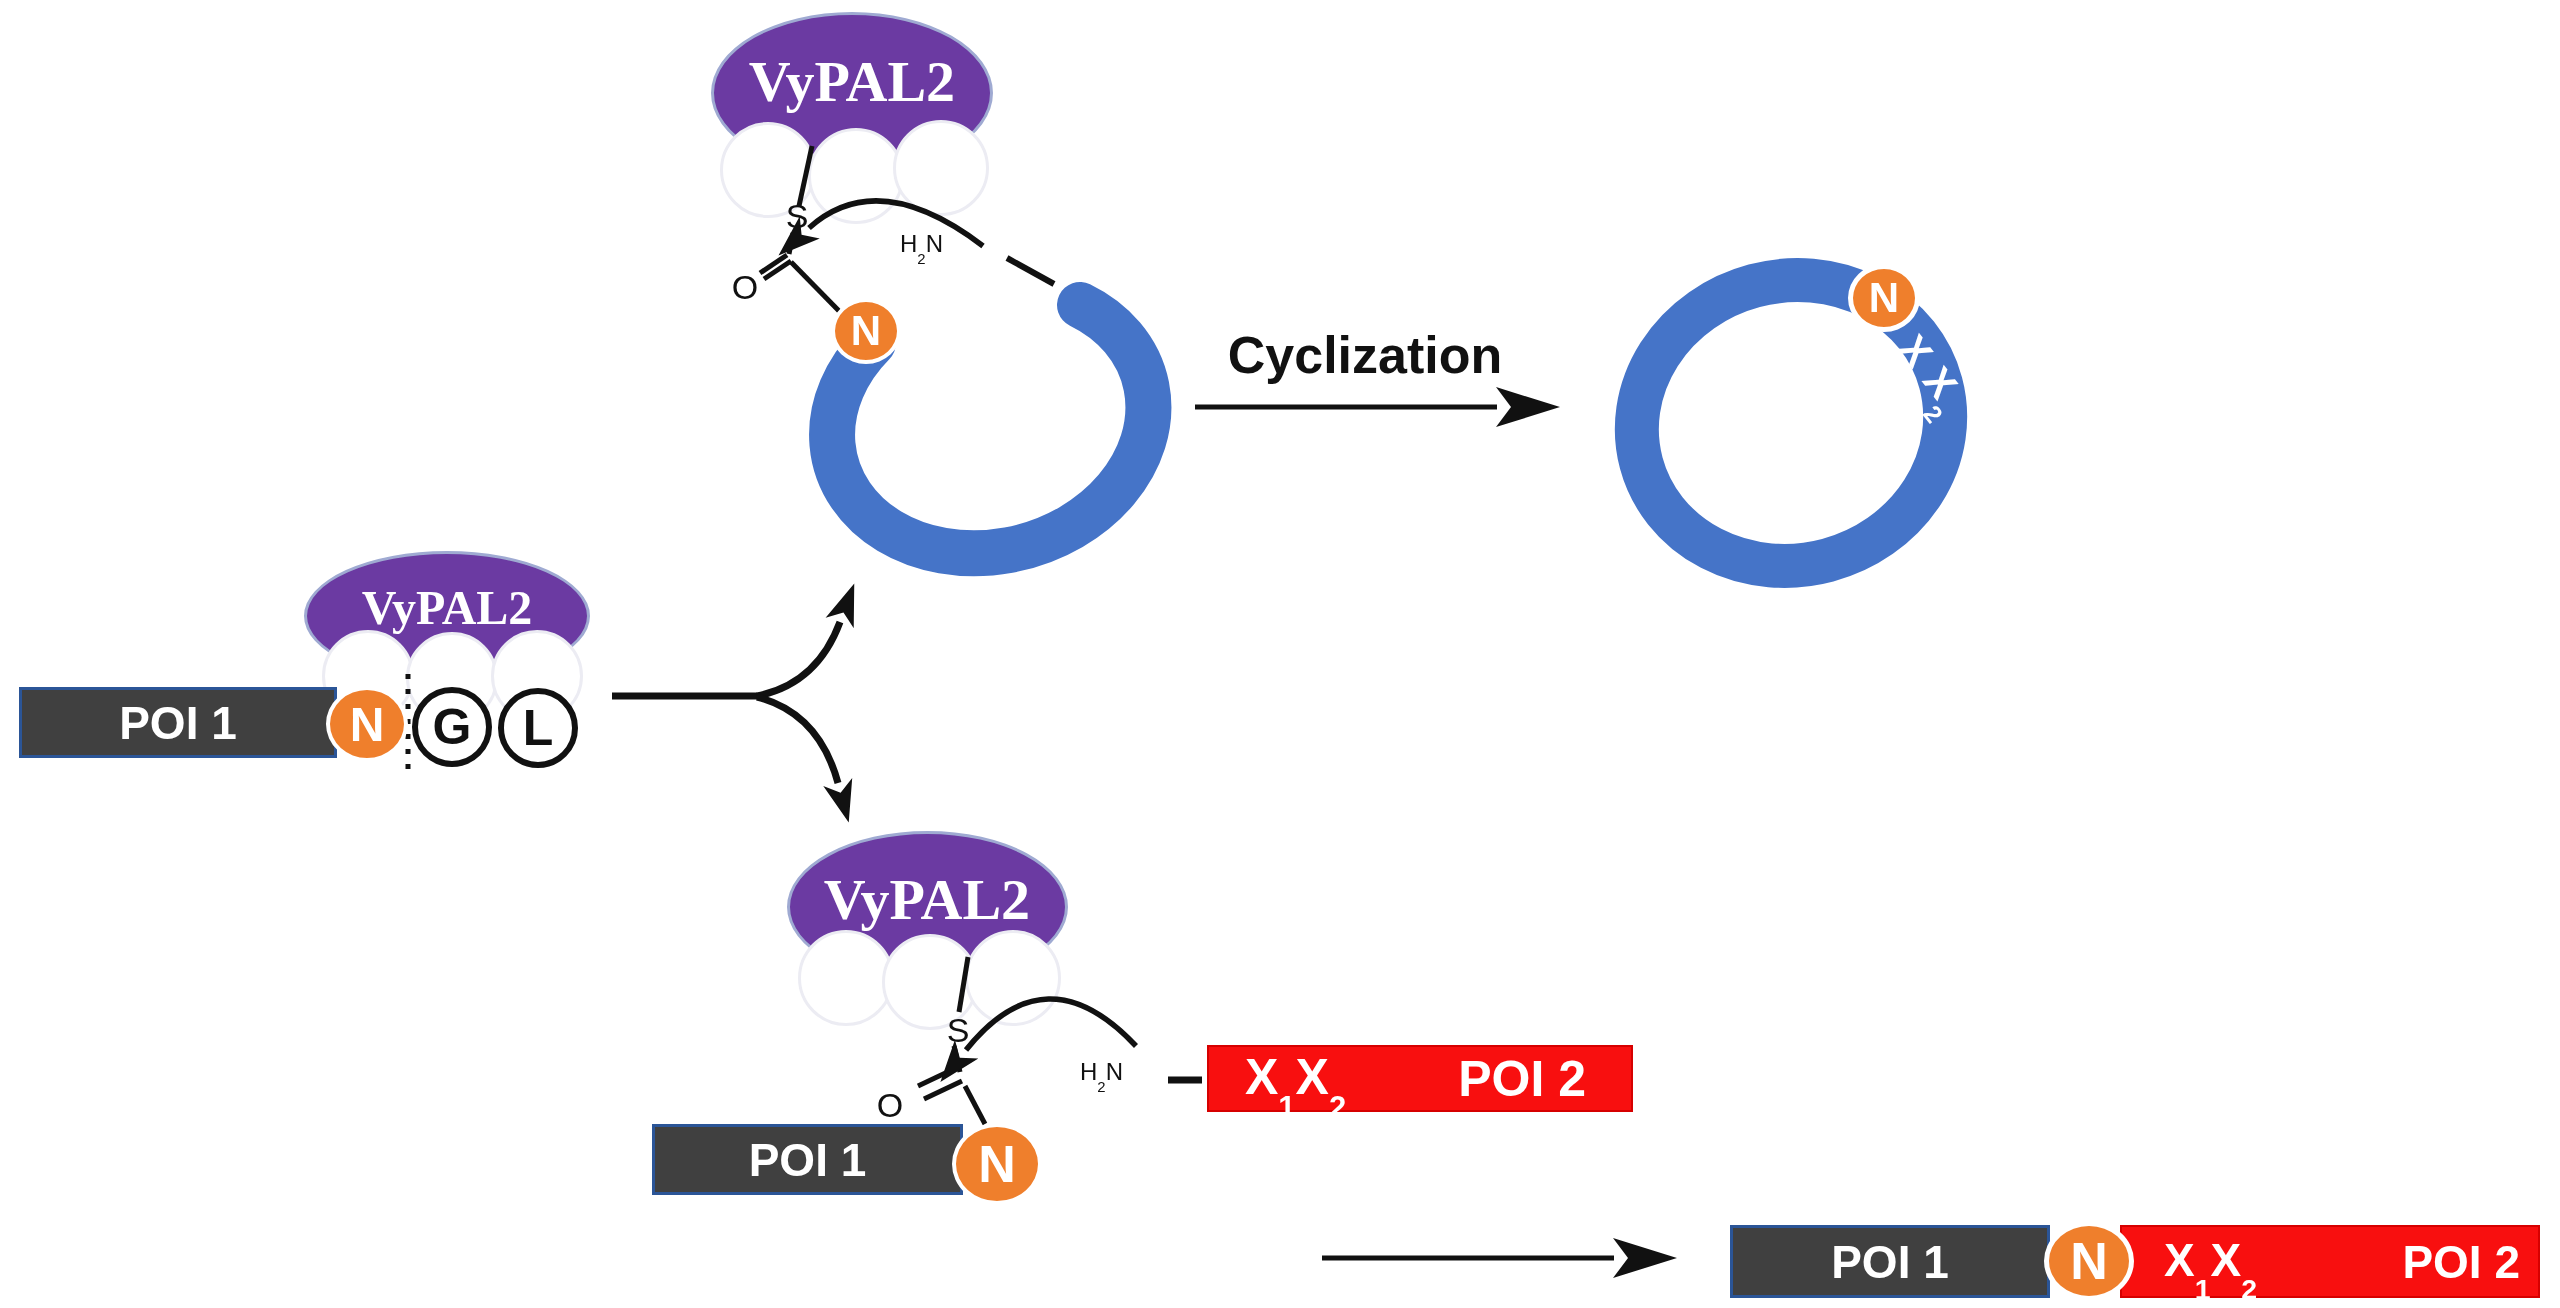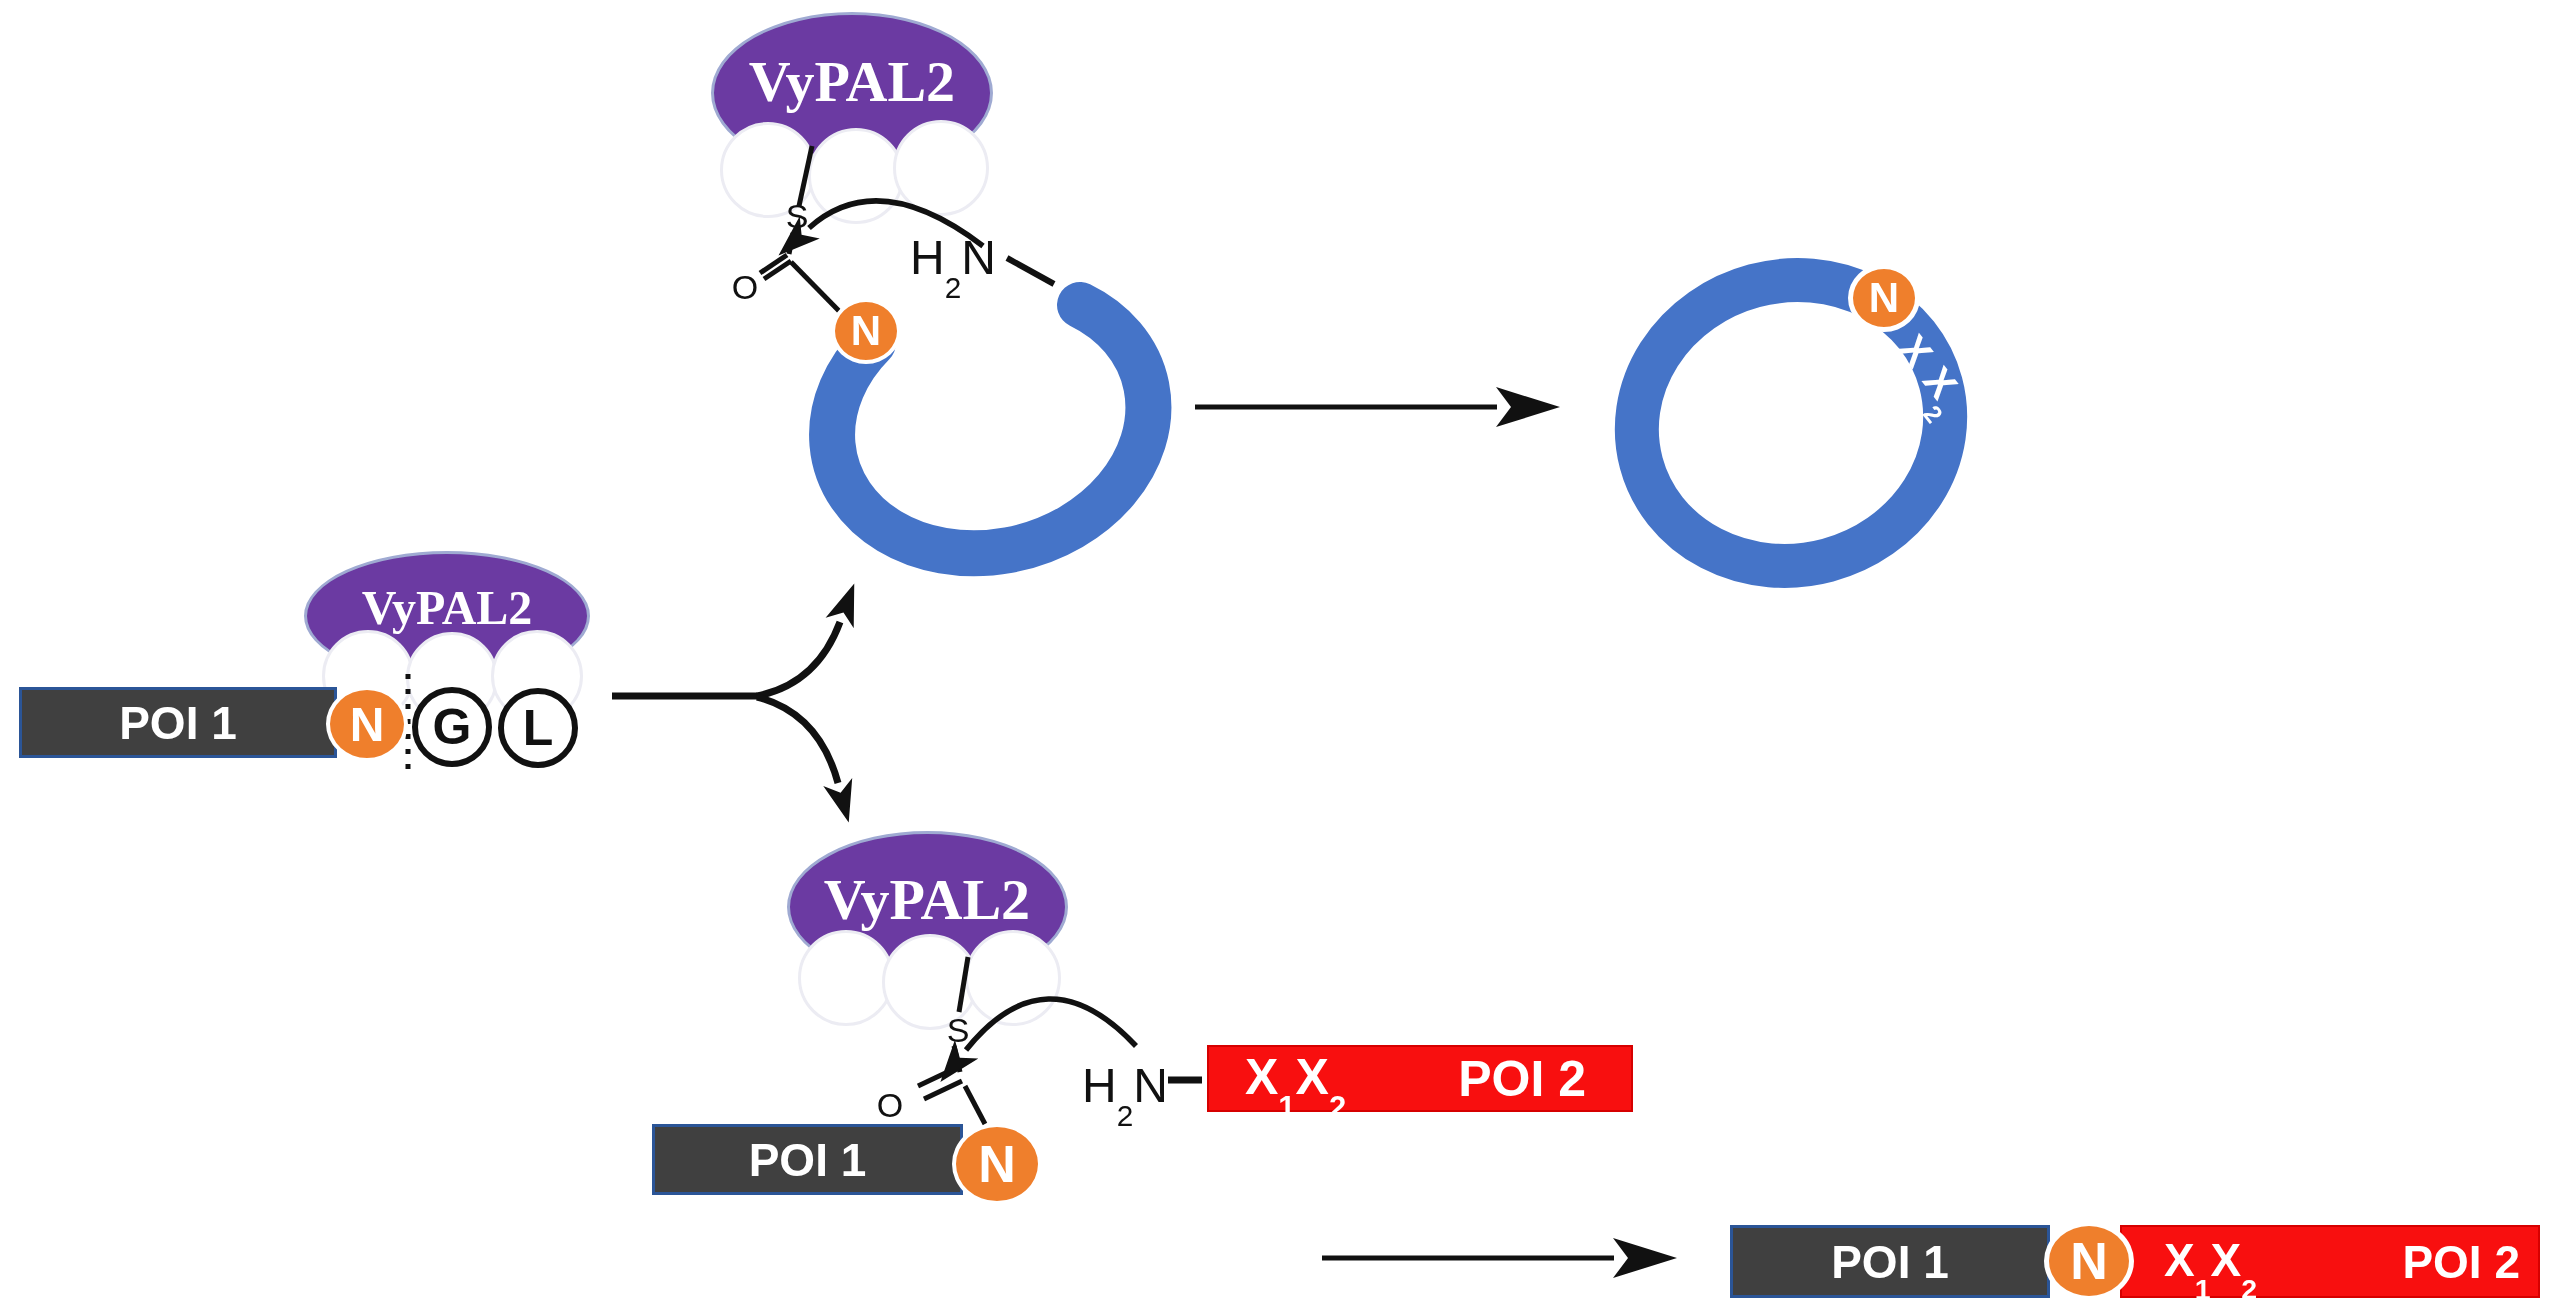--- a/index.html
+++ b/index.html
@@ -19,21 +19,21 @@
   .bar-red{background:#F80F0F;border:2px solid #D60000;}
 
   
   .ncirc{position:absolute;z-index:4;background:#EF7F2C;border:4px solid #ffffff;border-radius:50%;
          display:flex;align-items:center;justify-content:center;color:#fff;font-weight:bold;box-sizing:border-box;}
   .rescirc{position:absolute;z-index:4;background:#ffffff;border:6px solid #111111;border-radius:50%;
          display:flex;align-items:center;justify-content:center;color:#111;font-weight:bold;box-sizing:border-box;}
 
   
   .atom{position:absolute;z-index:3;color:#111;font-size:34px;display:flex;align-items:center;justify-content:center;}
-  .amine{position:absolute;z-index:3;color:#111;font-size:48px;display:flex;align-items:flex-start;justify-content:center;}
+  .amine{position:absolute;z-index:3;color:#111;font-size:24px;display:flex;align-items:flex-start;justify-content:flex-start;}
   .amine sub, .xtag sub{font-size:0.62em;line-height:1;position:relative;top:0.45em;}
   .xtag{white-space:nowrap;}
   .ringtag{position:absolute;z-index:3;color:#fff;font-weight:bold;font-size:44px;
            display:flex;align-items:center;justify-content:center;}
   .rxn-label{position:absolute;z-index:3;color:#111;font-weight:bold;font-size:52px;text-align:center;}
 
   svg.overlay{position:absolute;left:0;top:0;z-index:2;}
 </style>
 </head>
 <body>
@@ -118,20 +118,21 @@
   <div class="ncirc" style="left:831px;top:298px;width:70px;height:66px;font-size:42px;">
     <span>N</span>
   </div>
   <div class="amine" style="left:900px;top:230px;width:106px;height:44px;">
     <span class="xtag"><span>H</span><sub>2</sub><span>N</span></span>
   </div>
   <div class="ringtag" style="left:962px;top:326px;width:160px;height:60px;transform:rotate(50deg);">
     <span class="xtag"><span>X</span><sub>1</sub><span>X</span><sub>2</sub></span>
   </div>
 
+  <div class="rxn-label" style="left:1190px;top:325px;width:350px;">Cyclization</div>
 
   <div class="ncirc" style="left:1848px;top:264px;width:72px;height:68px;font-size:42px;border-width:5px;">
     <span>N</span>
   </div>
   <div class="ringtag" style="left:1850px;top:346px;width:160px;height:56px;transform:rotate(52deg);font-size:40px;">
     <span class="xtag"><span>X</span><sub>1</sub><span>X</span><sub>2</sub></span>
   </div>
 
   <div class="atom" style="left:938px;top:1010px;width:40px;height:40px;">S</div>
   <div class="atom" style="left:870px;top:1085px;width:40px;height:40px;">O</div>

